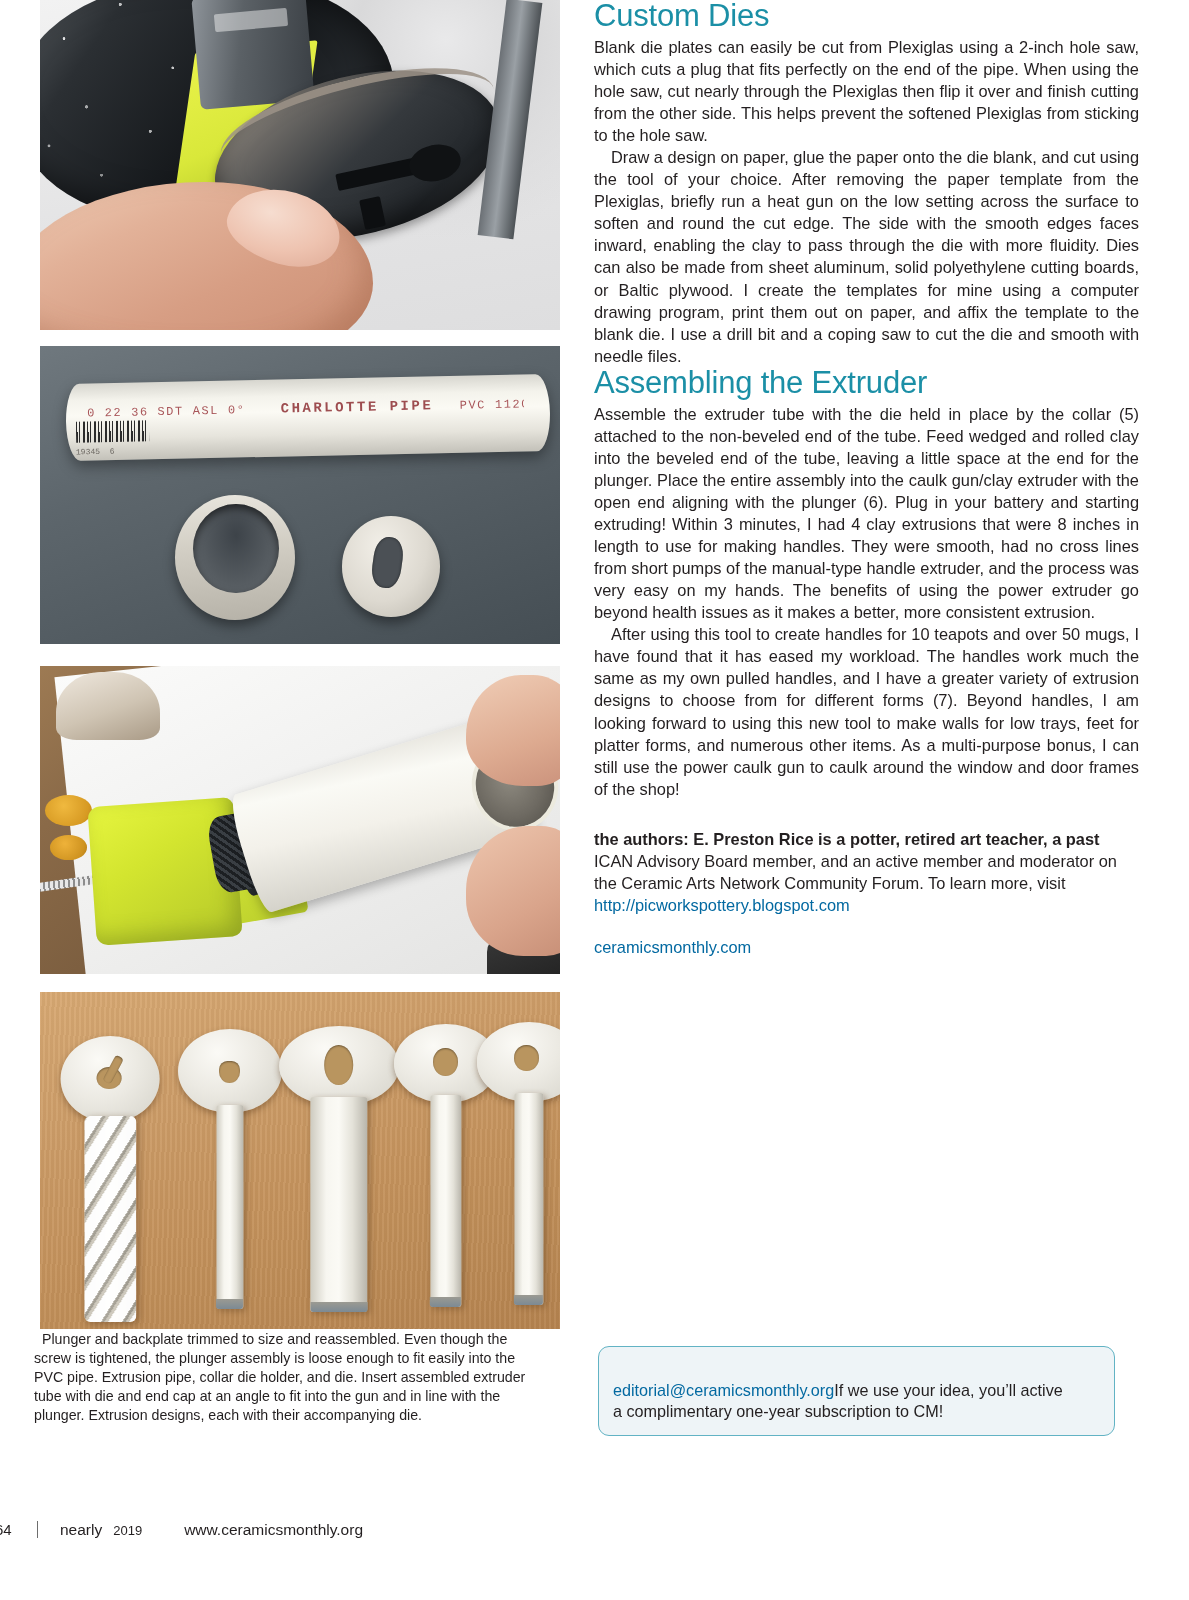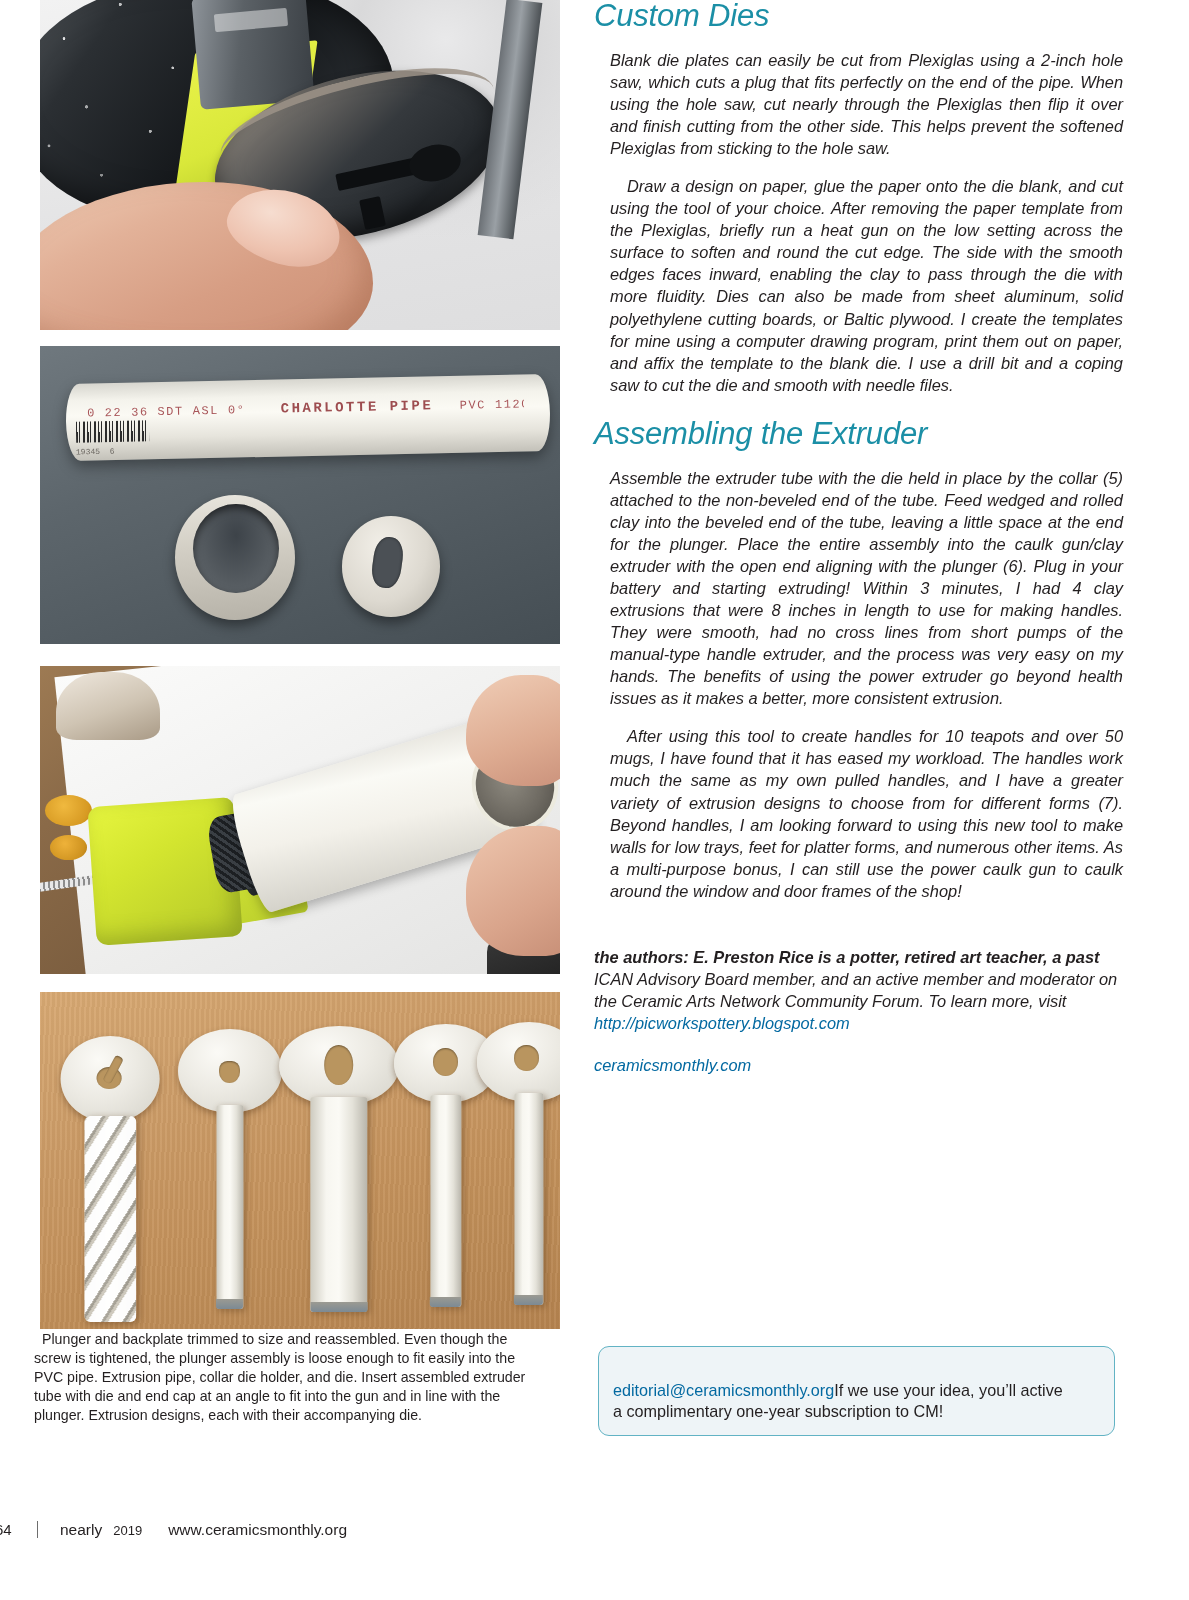--- a/index.html
+++ b/index.html
@@ -318,33 +318,32 @@
     color: #231f20;
     text-indent: 8px;
   }
 
   
   .right-col {
     position: absolute;
     left: 594px;
     top: 0px;
     width: 545px;
-    font-style: italic;
   }
   h2.section-head {
     color: #1b8fa6;
     font-size: 31px;
     font-weight: 400;
     margin: 0 0 3px 0;
     line-height: 1.06;
     letter-spacing: -0.2px;
   }
-  h2.section-head.second { margin-top: 22px; }
+  h2.section-head.second { }
   p.body {
-    margin: 16px;
+    margin: 0;
     font-size: 16.4px;
     line-height: 1.345;
     text-align: justify;
     color: #231f20;
   }
   p.body.indent { text-indent: 17px; }
   p.authors {
     margin: 0;
     font-size: 16.4px;
     line-height: 1.345;
@@ -386,21 +385,21 @@
   .footer .pagenum { margin-left: -5px; width: 42px; }
   .footer .rule {
     display:inline-block;
     width: 1px; height: 17px;
     background: #6d6d6d;
     margin: 0 22px 0 0;
     position: relative; top: 3px;
   }
   .footer .month { font-size: 15.5px; }
   .footer .year { font-size: 13px; margin-left: 11px; }
-  .footer .site { margin-left: 26px; font-size: 15.5px; }
+  .footer .site { margin-left: 42px; font-size: 15.5px; }
 </style>
 </head>
 <body>
 
 <div class="page">
 
   <div class="figure fig1">
     <div class="photo">
       <div class="f1-bg"></div>
       <div class="f1-body"></div>

